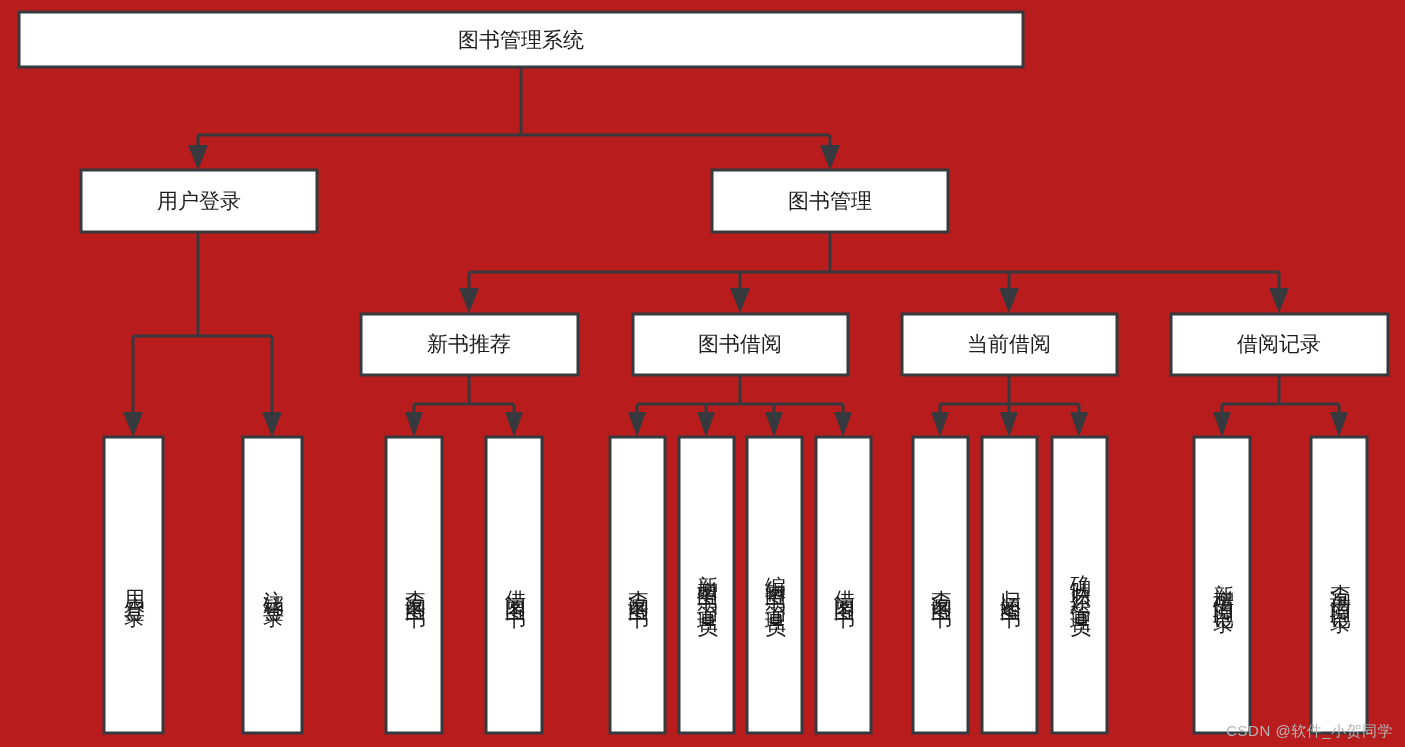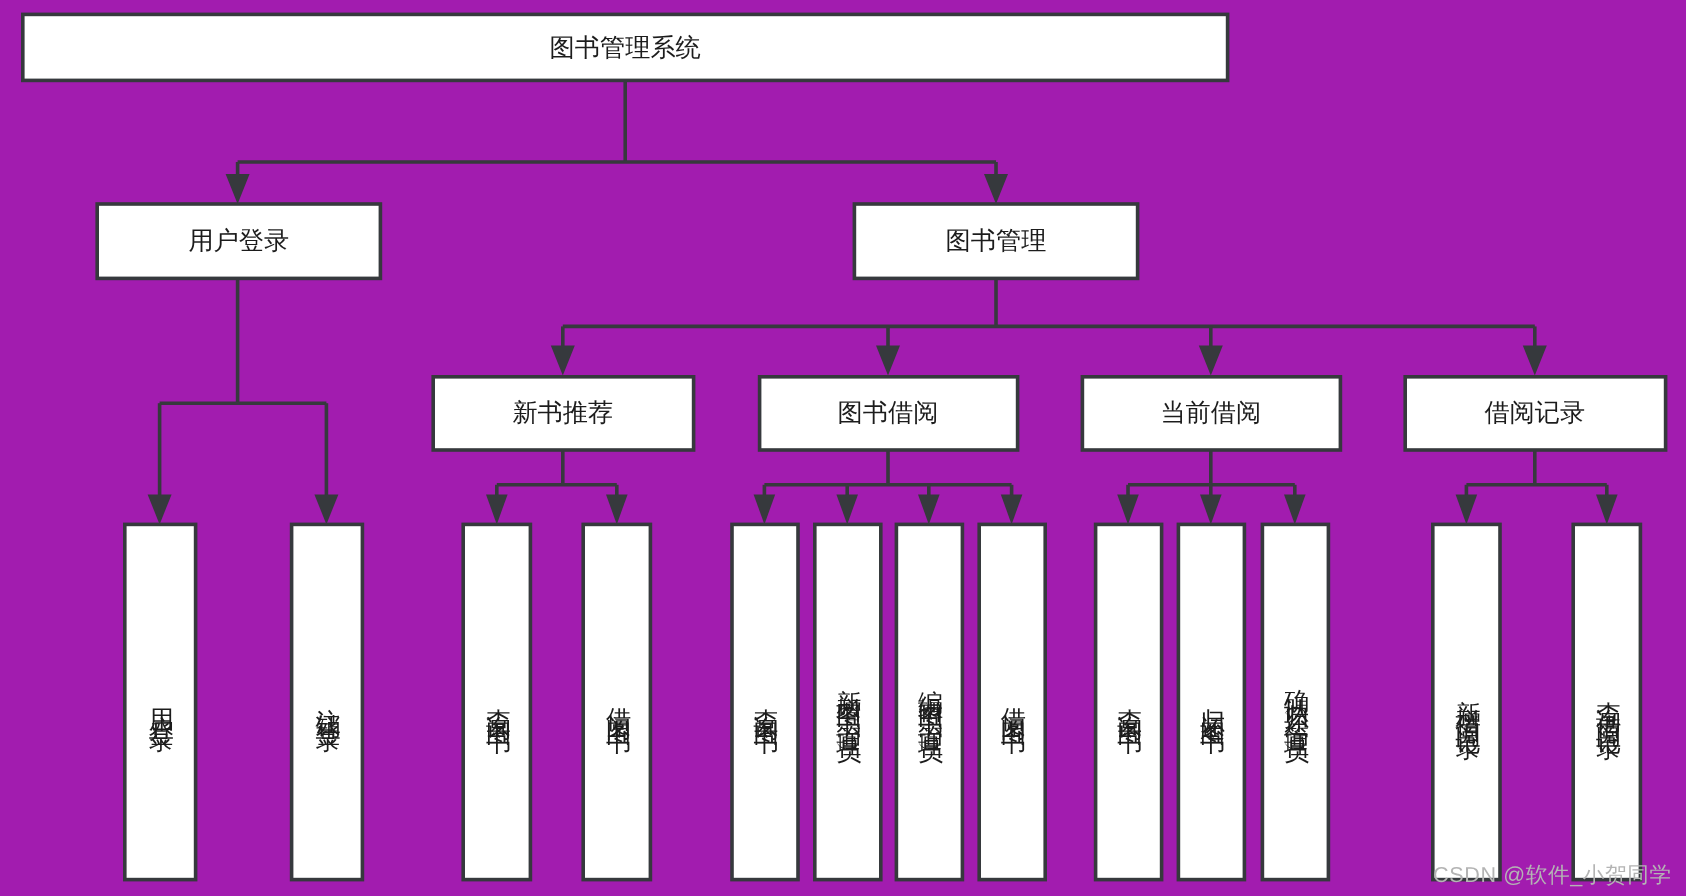--- a/index.html
+++ b/index.html
@@ -8,21 +8,21 @@
     padding: 0;
     background: #ffffff;
   }
   body {
     font-family: "Liberation Sans", "DejaVu Sans", sans-serif;
   }
   #diagram-root {
     position: relative;
     width: 1405px;
     height: 747px;
-    background: #a21caf;
+    background: #b91c1c;
     overflow: hidden;
   }
   svg#flow {
     position: absolute;
     inset: 0;
     width: 1405px;
     height: 747px;
   }
   .node-rect {
     fill: #ffffff;
@@ -55,21 +55,21 @@
     dominant-baseline: middle;
     writing-mode: vertical-rl;
     glyph-orientation-vertical: 0;
     letter-spacing: 6px;
   }
   .watermark {
     position: absolute;
     right: 12px;
     bottom: 6px;
     font-family: "Liberation Sans", "DejaVu Sans", sans-serif;
-    font-size: 18px;
+    font-size: 15px;
     color: #b4b4b4;
     letter-spacing: 0.5px;
     pointer-events: none;
     user-select: none;
   }
 </style>
 </head>
 <body>
 
 <div id="diagram-root">

